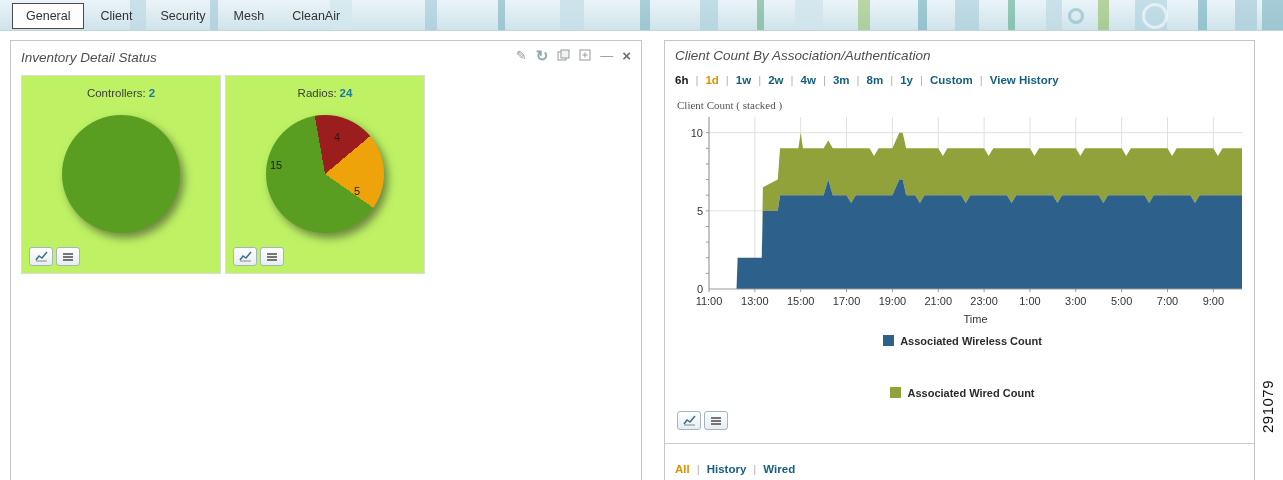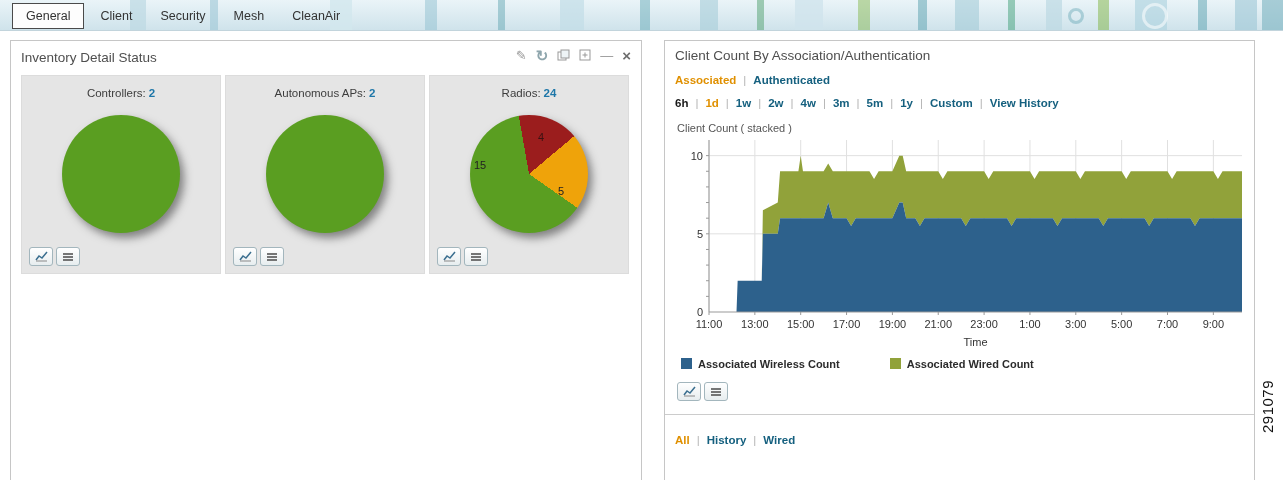--- a/index.html
+++ b/index.html
@@ -13,48 +13,48 @@
   .bar { position:absolute; top:0; height:31px; }
   .ring { position:absolute; border-radius:50%; border:3px solid rgba(255,255,255,.55); }
   .tabs { position:absolute; left:12px; top:2px; display:flex; align-items:center; gap:4px; height:28px; }
   .tab { padding:6px 12px; font-size:12.5px; color:#333; white-space:nowrap; cursor:pointer; }
   .tab.selected { background:#fdfdfd; border:1px solid #4a4a4a; padding:5px 13px; }
   
   .panel { position:absolute; top:40px; background:#fff; border:1px solid #c6c6c6; overflow:hidden; }
   #inv-panel { left:10px; width:632px; height:445px; }
   #right-panel { left:664px; width:591px; height:445px; }
   .panel-head { position:relative; height:28px; padding:7px 10px 0; }
-  .panel-title { font-size:13.5px; color:#4f4f4f; }
+  .panel-title { font-size:13.5px; color:#4f4f4f;font-style:italic; }
   .tools { position:absolute; right:10px; top:7px; display:flex; gap:9px; align-items:center; color:#979797; font-size:13px; }
   .tool { cursor:pointer; line-height:1; }
   .tool.refresh { font-size:15px; font-weight:bold; color:#8fa6ad; }
   .tool.close { font-size:15px; font-weight:bold; color:#6e6e6e; }
   
   .tiles { display:grid; grid-template-columns:repeat(3,200px); gap:4px; margin:6px 0 0 10px; }
-  .tile { position:relative; height:199px; border:1px solid #dcdcdc; background:#e5e5e5; }
+  .tile { position:relative; height:199px; border:1px solid #dcdcdc; background:#bef264; }
   .tile-title { text-align:center; margin-top:11px; font-size:11.5px; color:#3d3d3d; }
   .tile-title .val { color:#1d76a8; font-weight:bold; margin-left:3px; }
   .pie-wrap { position:relative; width:118px; margin:16px auto 0; }
   .pie { width:118px; height:118px; border-radius:50%; filter:drop-shadow(4px 5px 4px rgba(30,30,30,.5)); }
   .pie-lbl { position:absolute; font-size:11px; color:#222; }
   .tile-btns { position:absolute; left:7px; bottom:7px; display:flex; gap:3px; }
   .tile-btns.static { position:static; margin:12px 0 0 2px; }
   .mini-btn { width:24px; height:19px; border:1px solid #a3b6bd; border-radius:3px;
     background:linear-gradient(#ffffff,#e7edef); display:flex; align-items:center; justify-content:center; cursor:pointer; }
   
   .widget { padding:7px 10px 0; }
   .links { margin-top:11px; font-size:11.5px; font-weight:bold; }
   .lnk { cursor:pointer; }
   .lnk.orange { color:#e09000; }
   .lnk.teal { color:#15607f; }
   .lnk.dark { color:#1a1a1a; }
   .links .lnk:not(:last-child)::after { content:"|"; color:#b3b3b3; font-weight:normal; margin:0 7px; }
-  .chart-label { margin:13px 0 0 2px; font-size:11px; color:#555; }
+  .chart-label { margin:13px 0 0 2px; font-size:11px; color:#555;font-family:Liberation Serif, serif; }
   svg text { font-family:"Liberation Sans", sans-serif; }
-  .legend { display:flex; gap:50px; margin:4px 0 0 6px; font-size:11px; font-weight:bold; color:#2b2b2b; align-items:center; }
+  .legend { display:flex; gap:40px; margin:4px 0 0 6px; font-size:11px; font-weight:bold; color:#2b2b2b; align-items:center;flex-direction:column; }
   .swatch { display:inline-block; width:11px; height:11px; margin-right:6px; vertical-align:-1px; }
   .widget.second { border-top:1px solid #ccc; margin-top:13px; padding-top:8px; }
   .fig { position:absolute; left:1224px; top:398px; width:86px; text-align:center;
     transform:rotate(-90deg); font-size:15px; color:#111; letter-spacing:.5px; }
 </style>
 </head>
 <body>
 
 <div class="banner">
   <div>
@@ -128,41 +128,20 @@
             <svg width="12" height="10">
               <line x1="1" y1="2" x2="11" y2="2" stroke="#555" stroke-width="1.6"></line>
               <line x1="1" y1="5" x2="11" y2="5" stroke="#555" stroke-width="1.6"></line>
               <line x1="1" y1="8" x2="11" y2="8" stroke="#555" stroke-width="1.6"></line>
             </svg>
           </span>
       </div>
     </div>
 
 
-    <div class="tile">
-      <div class="tile-title"><span>Autonomous APs:</span><span class="val">2</span></div>
-      <div class="pie-wrap">
-          <div class="pie" style="background: conic-gradient(rgb(90, 158, 33) 0deg, rgb(90, 158, 33) 360deg);"></div>
-        </div>
-      <div class="tile-btns">
-        <span class="mini-btn">
-            <svg width="13" height="11">
-              <polyline points="1,9 4,5 7,7 12,1" fill="none" stroke="#3a6e8f" stroke-width="1.5"></polyline>
-              <line x1="1" y1="10" x2="12" y2="10" stroke="#888"></line>
-            </svg>
-          </span>
-        <span class="mini-btn">
-            <svg width="12" height="10">
-              <line x1="1" y1="2" x2="11" y2="2" stroke="#555" stroke-width="1.6"></line>
-              <line x1="1" y1="5" x2="11" y2="5" stroke="#555" stroke-width="1.6"></line>
-              <line x1="1" y1="8" x2="11" y2="8" stroke="#555" stroke-width="1.6"></line>
-            </svg>
-          </span>
-      </div>
-    </div>
 
     <div class="tile">
       <div class="tile-title"><span>Radios:</span><span class="val">24</span></div>
       <div class="pie-wrap">
         <div class="pie" style="background: conic-gradient(from -10deg, rgb(155, 29, 29) 0deg, rgb(155, 29, 29) 60deg, rgb(239, 163, 10) 60deg, rgb(239, 163, 10) 135deg, rgb(90, 158, 33) 135deg, rgb(90, 158, 33) 360deg);"></div>
         <span class="pie-lbl" style="left:4px;top:44px">15</span>
         <span class="pie-lbl" style="left:88px;top:70px">5</span>
         <span class="pie-lbl" style="left:68px;top:16px;color:#3a1212">4</span>
       </div>
       <div class="tile-btns">
@@ -184,24 +163,21 @@
 
 
   </div>
 </div>
 
 <div class="panel" id="right-panel">
 
   <div class="widget">
     <div class="panel-title">Client Count By Association/Authentication</div>
     <div class="links">
-      <span class="lnk orange">Associated</span><span class="lnk teal">Authenticated</span>
-    </div>
-    <div class="links">
-      <span class="lnk dark">6h</span><span class="lnk orange">1d</span><span class="lnk teal">1w</span><span class="lnk teal">2w</span><span class="lnk teal">4w</span><span class="lnk teal">3m</span><span class="lnk teal">5m</span><span class="lnk teal">1y</span><span class="lnk teal">Custom</span><span class="lnk teal">View History</span>
+      <span class="lnk dark">6h</span><span class="lnk orange">1d</span><span class="lnk teal">1w</span><span class="lnk teal">2w</span><span class="lnk teal">4w</span><span class="lnk teal">3m</span><span class="lnk teal">8m</span><span class="lnk teal">1y</span><span class="lnk teal">Custom</span><span class="lnk teal">View History</span>
     </div>
     <div class="chart-label">Client Count ( stacked )</div>
     <svg id="areaChart" width="570" height="216">
         <line x1="34" y1="6" x2="34" y2="178" stroke="#e0e0e0"></line>
         <line x1="79.84946236559139" y1="6" x2="79.84946236559139" y2="178" stroke="#e0e0e0"></line>
         <line x1="125.6989247311828" y1="6" x2="125.6989247311828" y2="178" stroke="#e0e0e0"></line>
         <line x1="171.54838709677418" y1="6" x2="171.54838709677418" y2="178" stroke="#e0e0e0"></line>
         <line x1="217.3978494623656" y1="6" x2="217.3978494623656" y2="178" stroke="#e0e0e0"></line>
         <line x1="263.247311827957" y1="6" x2="263.247311827957" y2="178" stroke="#e0e0e0"></line>
         <line x1="309.09677419354836" y1="6" x2="309.09677419354836" y2="178" stroke="#e0e0e0"></line>

